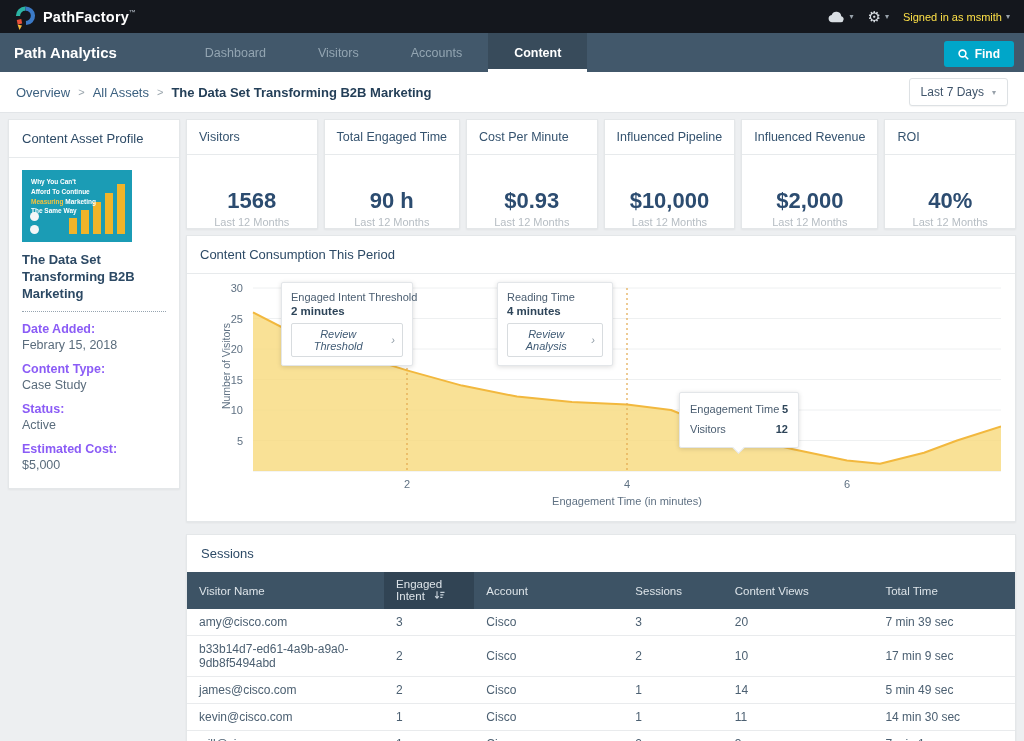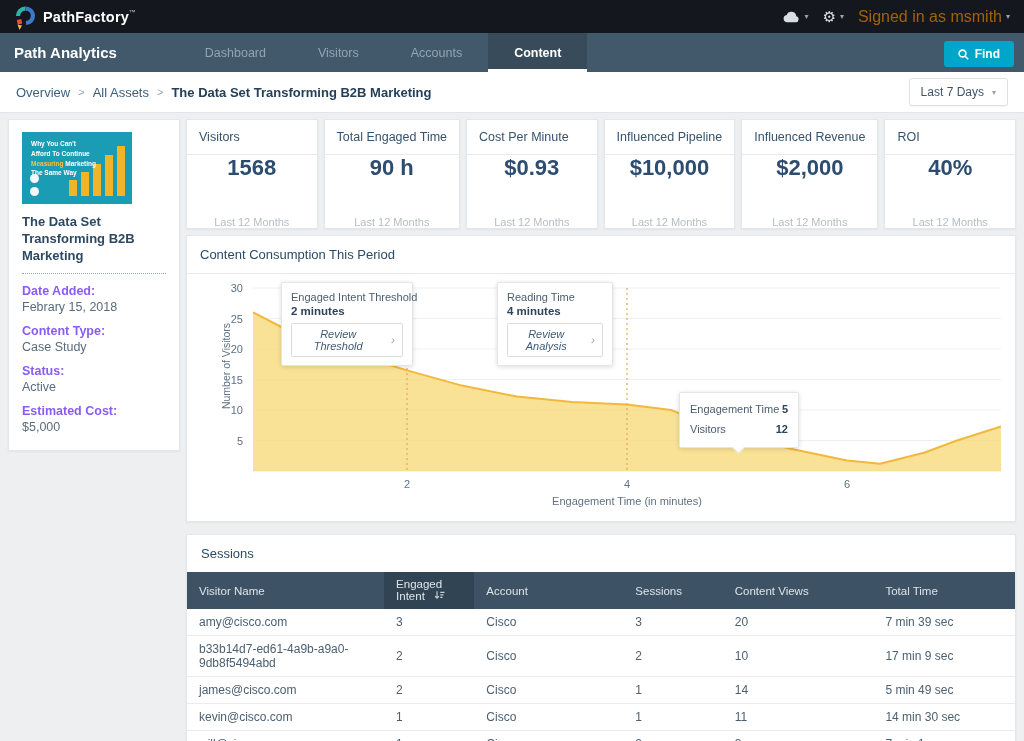--- a/index.html
+++ b/index.html
@@ -7,21 +7,21 @@
   body { font-family:"Liberation Sans", sans-serif; background:#edeff1; color:#2d4a66; }
 
   
   .topbar { height:33px; background:#14171d; display:flex; align-items:center; padding:0 14px; }
   .brand { display:flex; align-items:center; gap:7px; }
   .brand-name { color:#fff; font-size:14.5px; font-weight:bold; letter-spacing:.2px; }
   .tm { color:#9aa2ab; font-size:7px; vertical-align:top; }
   .topbar-right { margin-left:auto; display:flex; align-items:center; gap:14px; }
   .top-icon-group { display:flex; align-items:center; gap:4px; cursor:pointer; }
   .caret { color:#98a1aa; font-size:8px; }
-  .signed-in { color:#a16207; font-size:16px; }
+  .signed-in { color:#fde047; font-size:11px; }
   .gear-glyph { color:#d9dee3; font-size:15px; line-height:1; }
 
   
   .navbar { height:39px; background:#42586b; display:flex; align-items:stretch; padding-left:14px; position:relative; }
   .product-title { color:#fff; font-size:15px; font-weight:bold; align-self:center; margin-right:62px; }
   .nav-items { display:flex; align-items:stretch; }
   .nav-item { color:#93a5b2; font-size:12.5px; display:flex; align-items:center; padding:0 26px; cursor:pointer; }
   .nav-item.active { color:#fff; font-weight:bold; background:rgba(0,0,0,.14); border-bottom:3px solid #ffffff; padding-top:3px; }
   .find-btn { position:absolute; right:10px; top:8px; background:#00a6c9; color:#fff; font-size:12px; font-weight:bold;
               border:none; border-radius:3px; padding:6px 14px; display:flex; align-items:center; gap:6px; cursor:pointer; }
@@ -55,21 +55,21 @@
                  border-bottom:1px dotted #96a4b0; margin-bottom:10px; }
   .pfield { margin-bottom:10px; }
   .pfield .lab { font-size:12.5px; font-weight:bold; color:#8b5cf6; margin-bottom:2px; }
   .pfield .val { font-size:12.5px; color:#5a6c7c; }
 
   
   .right-col { flex:1; display:flex; flex-direction:column; }
   .kpi-row { display:grid; grid-template-columns:repeat(6,1fr); gap:6px; height:110px; }
   .kpi-card { display:flex; flex-direction:column; }
   .kpi-label { font-size:12.5px; color:#35536f; padding:10px 12px; border-bottom:1px solid #e7eaec; white-space:nowrap; }
-  .kpi-body { flex:1; display:flex; flex-direction:column; align-items:center; justify-content:space-between; gap:14px; }
+  .kpi-body { flex:1; display:flex; flex-direction:column; align-items:center; justify-content:flex-end; gap:2px; }
   .kpi-value { font-size:22px; font-weight:bold; color:#2c4c70; }
   .kpi-period { font-size:11px; color:#b6bdc3; }
 
   
   .chart-card { margin-top:6px; height:287px; }
   .chart-wrap { position:relative; padding:8px 14px 0; }
   .chart-svg-holder { position:relative; }
   #chart-svg { display:block; }
   .tick-lab { font-size:11px; fill:#5f7183; }
   .y-axis-label { position:absolute; left:-4px; top:86px; transform:rotate(-90deg); transform-origin:center;
@@ -167,20 +167,21 @@
   </div>
   <button class="range-btn">
     <span>Last 7 Days</span>
     <span class="caret">▾</span>
   </button>
 </div>
 
 <div class="main">
 
   <aside class="card profile-card">
+    <div class="card-header">Content Asset Profile</div>
     <div class="profile-body">
       <div class="thumb">
         <div class="thumb-bars">
           <i style="height:16px"></i>
             <i style="height:24px"></i>
             <i style="height:32px"></i>
             <i style="height:41px"></i>
             <i style="height:50px"></i>
         </div>
         <div class="thumb-people">

